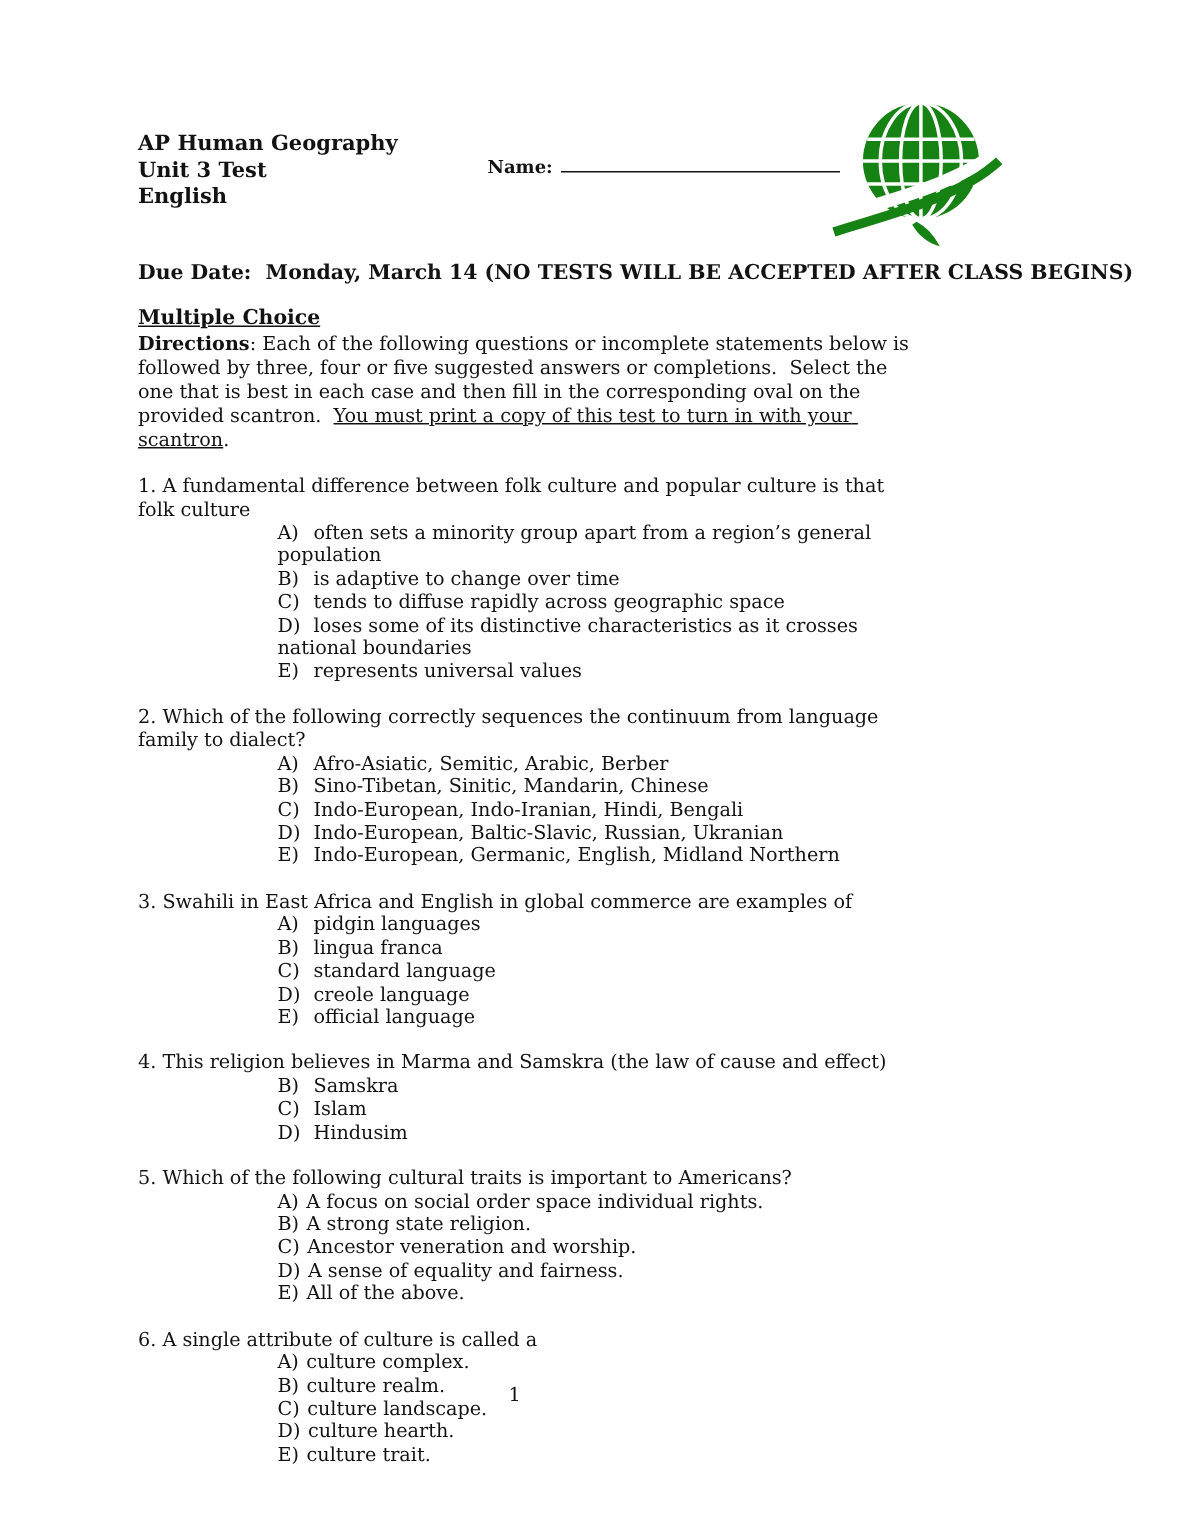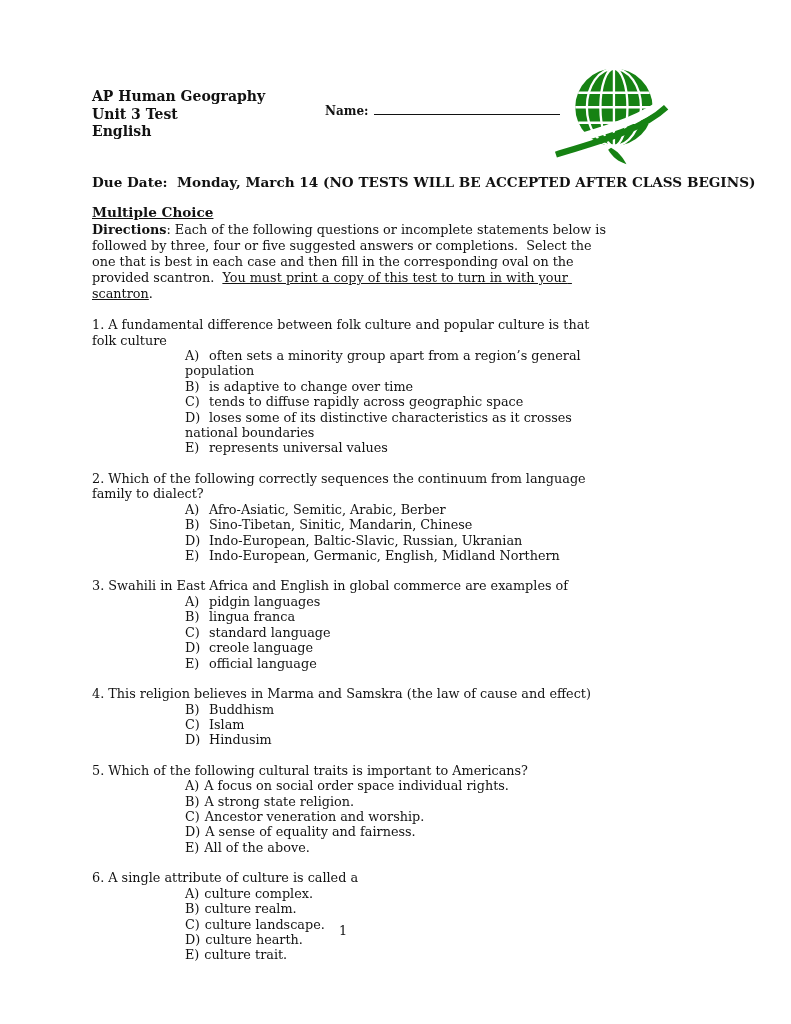--- a/index.html
+++ b/index.html
@@ -131,38 +131,39 @@
           <div class="option"><span class="letter">C)</span><span class="opt-text">tends to diffuse rapidly across geographic space</span></div>
           <div class="option"><span class="letter">D)</span><span class="opt-text">loses some of its distinctive characteristics as it crosses national boundaries</span></div>
           <div class="option"><span class="letter">E)</span><span class="opt-text">represents universal values</span></div>
         </div>
       </div>
       <div class="question">
         <div class="q-text">2. Which of the following correctly sequences the continuum from language family to dialect?</div>
         <div class="options">
           <div class="option"><span class="letter">A)</span><span class="opt-text">Afro-Asiatic, Semitic, Arabic, Berber</span></div>
           <div class="option"><span class="letter">B)</span><span class="opt-text">Sino-Tibetan, Sinitic, Mandarin, Chinese</span></div>
+          <div class="option"><span class="letter">C)</span><span class="opt-text">Indo-European, Indo-Iranian, Hindi, Bengali</span></div>
           <div class="option"><span class="letter">D)</span><span class="opt-text">Indo-European, Baltic-Slavic, Russian, Ukranian</span></div>
           <div class="option"><span class="letter">E)</span><span class="opt-text">Indo-European, Germanic, English, Midland Northern</span></div>
         </div>
       </div>
       <div class="question">
         <div class="q-text">3. Swahili in East Africa and English in global commerce are examples of</div>
         <div class="options">
           <div class="option"><span class="letter">A)</span><span class="opt-text">pidgin languages</span></div>
           <div class="option"><span class="letter">B)</span><span class="opt-text">lingua franca</span></div>
           <div class="option"><span class="letter">C)</span><span class="opt-text">standard language</span></div>
           <div class="option"><span class="letter">D)</span><span class="opt-text">creole language</span></div>
           <div class="option"><span class="letter">E)</span><span class="opt-text">official language</span></div>
         </div>
       </div>
       <div class="question">
         <div class="q-text">4. This religion believes in Marma and Samskra (the law of cause and effect)</div>
         <div class="options">
-          <div class="option"><span class="letter">B)</span><span class="opt-text">Buddhism</span></div>
+          <div class="option"><span class="letter">B)</span><span class="opt-text">Samskra</span></div>
           <div class="option"><span class="letter">C)</span><span class="opt-text">Islam</span></div>
           <div class="option"><span class="letter">D)</span><span class="opt-text">Hindusim</span></div>
         </div>
       </div>
       <div class="question tight">
         <div class="q-text">5. Which of the following cultural traits is important to Americans?</div>
         <div class="options">
           <div class="option"><span class="letter">A)</span><span class="opt-text">A focus on social order space individual rights.</span></div>
           <div class="option"><span class="letter">B)</span><span class="opt-text">A strong state religion.</span></div>
           <div class="option"><span class="letter">C)</span><span class="opt-text">Ancestor veneration and worship.</span></div>

